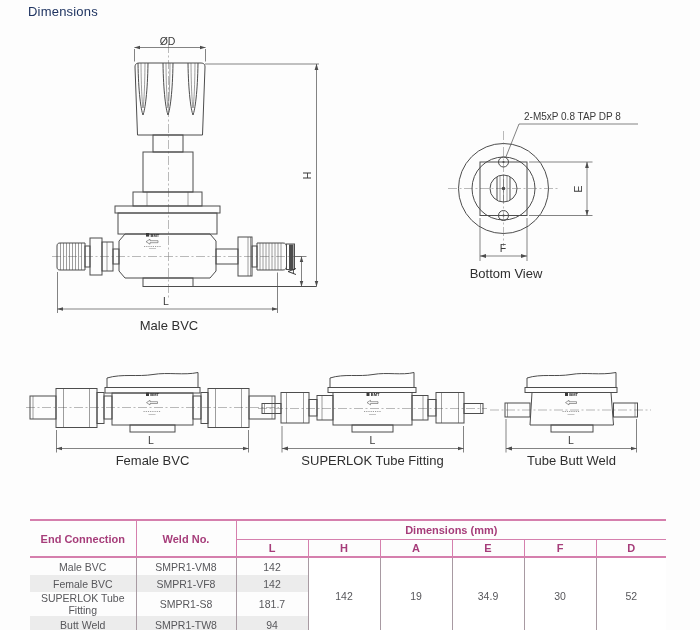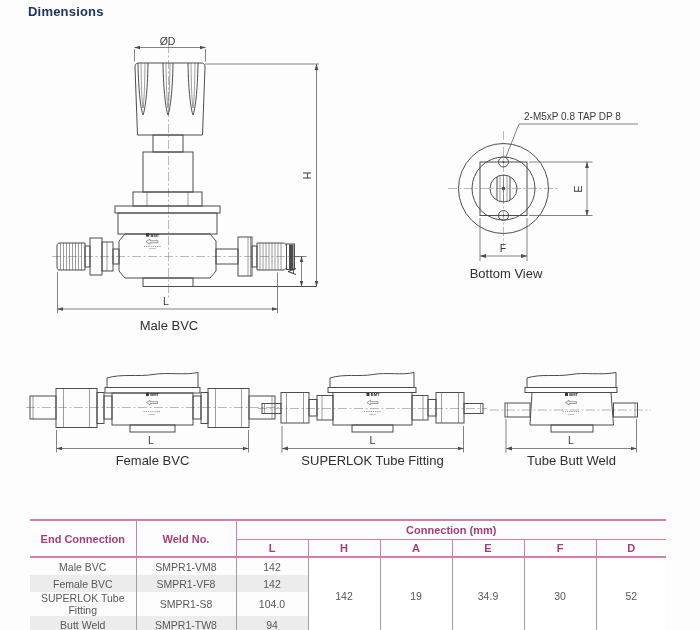--- a/index.html
+++ b/index.html
@@ -2,21 +2,21 @@
 <html><head>
 <meta charset="utf-8">
 <style>
   html,body{margin:0;padding:0;}
   body{
     width:700px;height:630px;position:relative;background:#fdfdfd;
     font-family:"Liberation Sans",sans-serif;overflow:hidden;
   }
   .page-title{
     position:absolute;left:28px;top:4px;
-    font-size:13px;font-weight:bold;color:#1f3461;letter-spacing:.2px;
+    font-size:13px;font-weight:normal;color:#1f3461;letter-spacing:.2px;
   }
   svg{position:absolute;left:0;top:0;}
   svg .draw{stroke:#4d4d4d;stroke-width:1;fill:none;}
   svg .thin{stroke:#4d4d4d;stroke-width:.55;fill:none;}
   svg .dim{stroke:#4d4d4d;stroke-width:.7;fill:none;}
   svg .cl{stroke:#8b8b8b;stroke-width:.6;fill:none;stroke-dasharray:9 2.5 2 2.5;}
   svg text{fill:#2f2f2f;}
   svg .cap{font-size:13px;}
   svg .dimtxt{font-size:10.5px;fill:#3a3a3a;}
   svg .ann{font-size:10px;fill:#3a3a3a;}
@@ -313,21 +313,21 @@
         <col style="width:72px">
         <col style="width:72px">
       <col style="width:72px">
         <col style="width:72px">
         <col style="width:70px">
     </colgroup>
     <thead>
       <tr class="top">
         <th rowspan="2" class="brp span2">End Connection</th>
         <th rowspan="2" class="brp span2">Weld No.</th>
-        <th colspan="6" class="group">Connection (mm)</th>
+        <th colspan="6" class="group">Dimensions (mm)</th>
       </tr>
       <tr class="sub">
         <th class="brp">L</th>
         <th class="brp">H</th>
         <th class="brp">A</th>
         <th class="brp">E</th>
         <th class="brp">F</th>
         <th>D</th>
       </tr>
     </thead>
@@ -343,21 +343,21 @@
         <td rowspan="4" class="merged">52</td>
       </tr>
       <tr class="stripe">
         <td class="brg rowcell">Female BVC</td>
         <td class="brg rowcell">SMPR1-VF8</td>
         <td class="brg rowcell">142</td>
       </tr>
       <tr>
         <td class="brg rowcell">SUPERLOK Tube Fitting</td>
         <td class="brg rowcell">SMPR1-S8</td>
-        <td class="brg rowcell">104.0</td>
+        <td class="brg rowcell">181.7</td>
       </tr>
       <tr class="stripe">
         <td class="brg rowcell">Butt Weld</td>
         <td class="brg rowcell">SMPR1-TW8</td>
         <td class="brg rowcell">94</td>
       </tr>
     </tbody>
   </table>
 </div>
 

